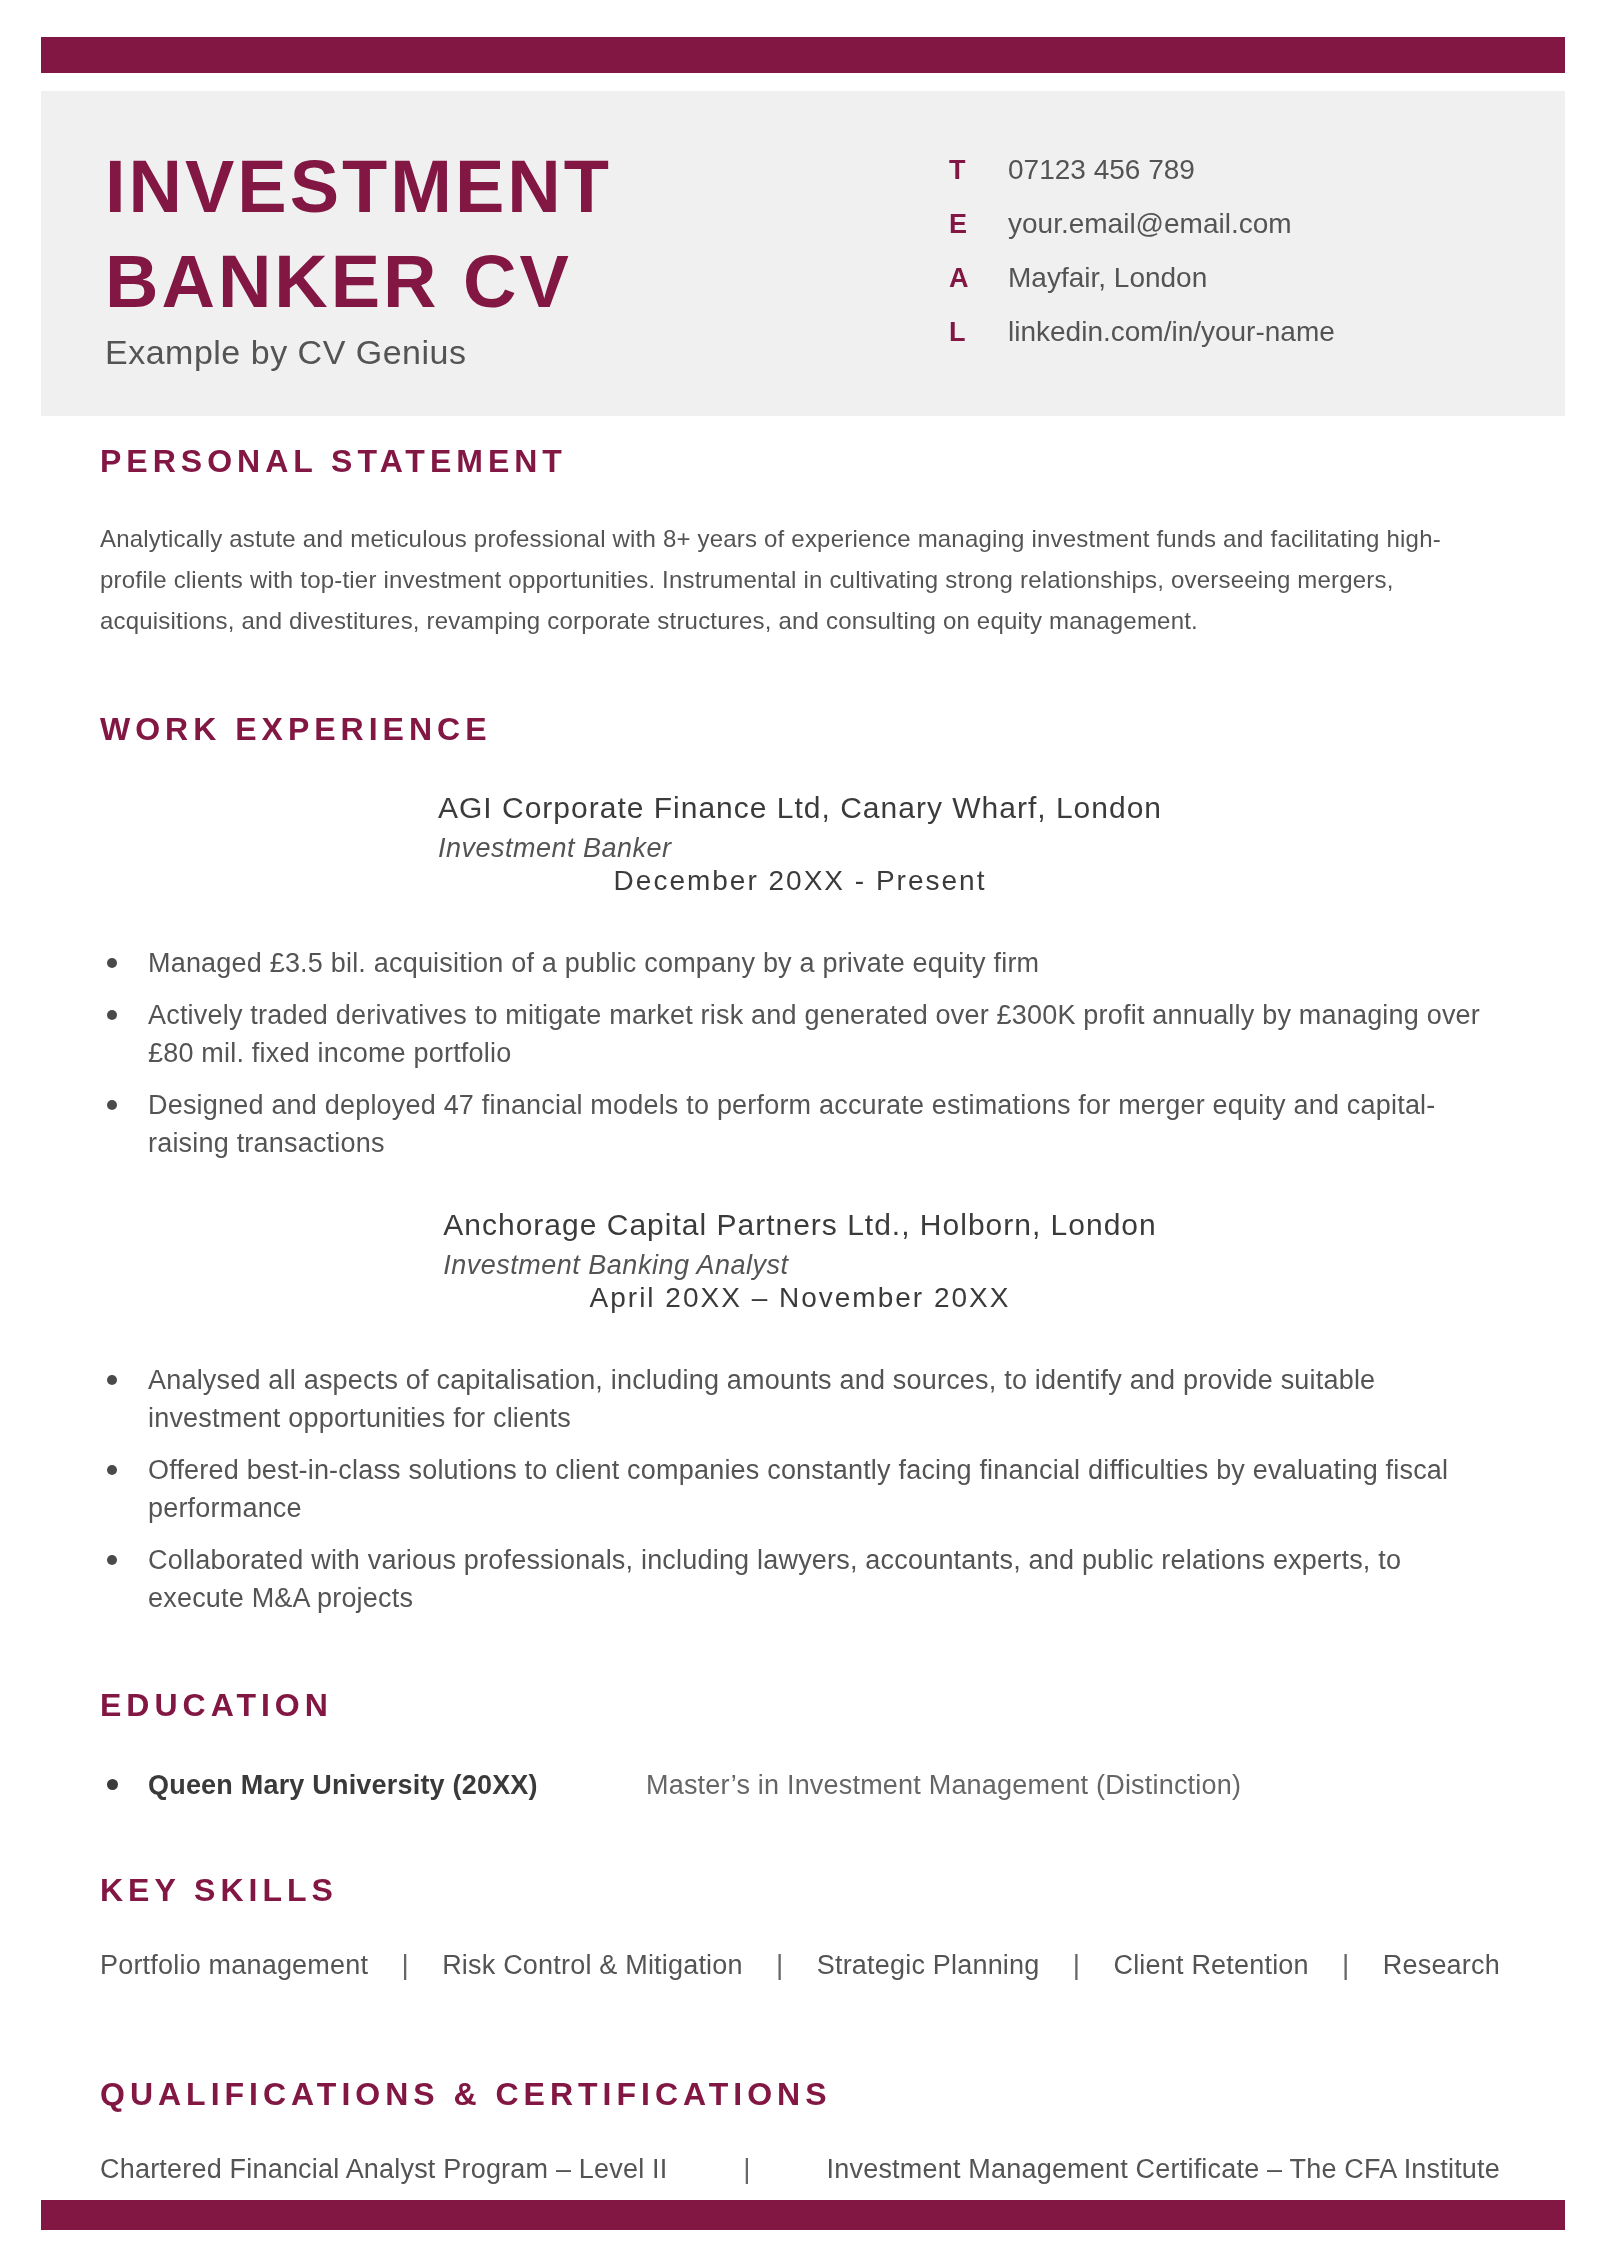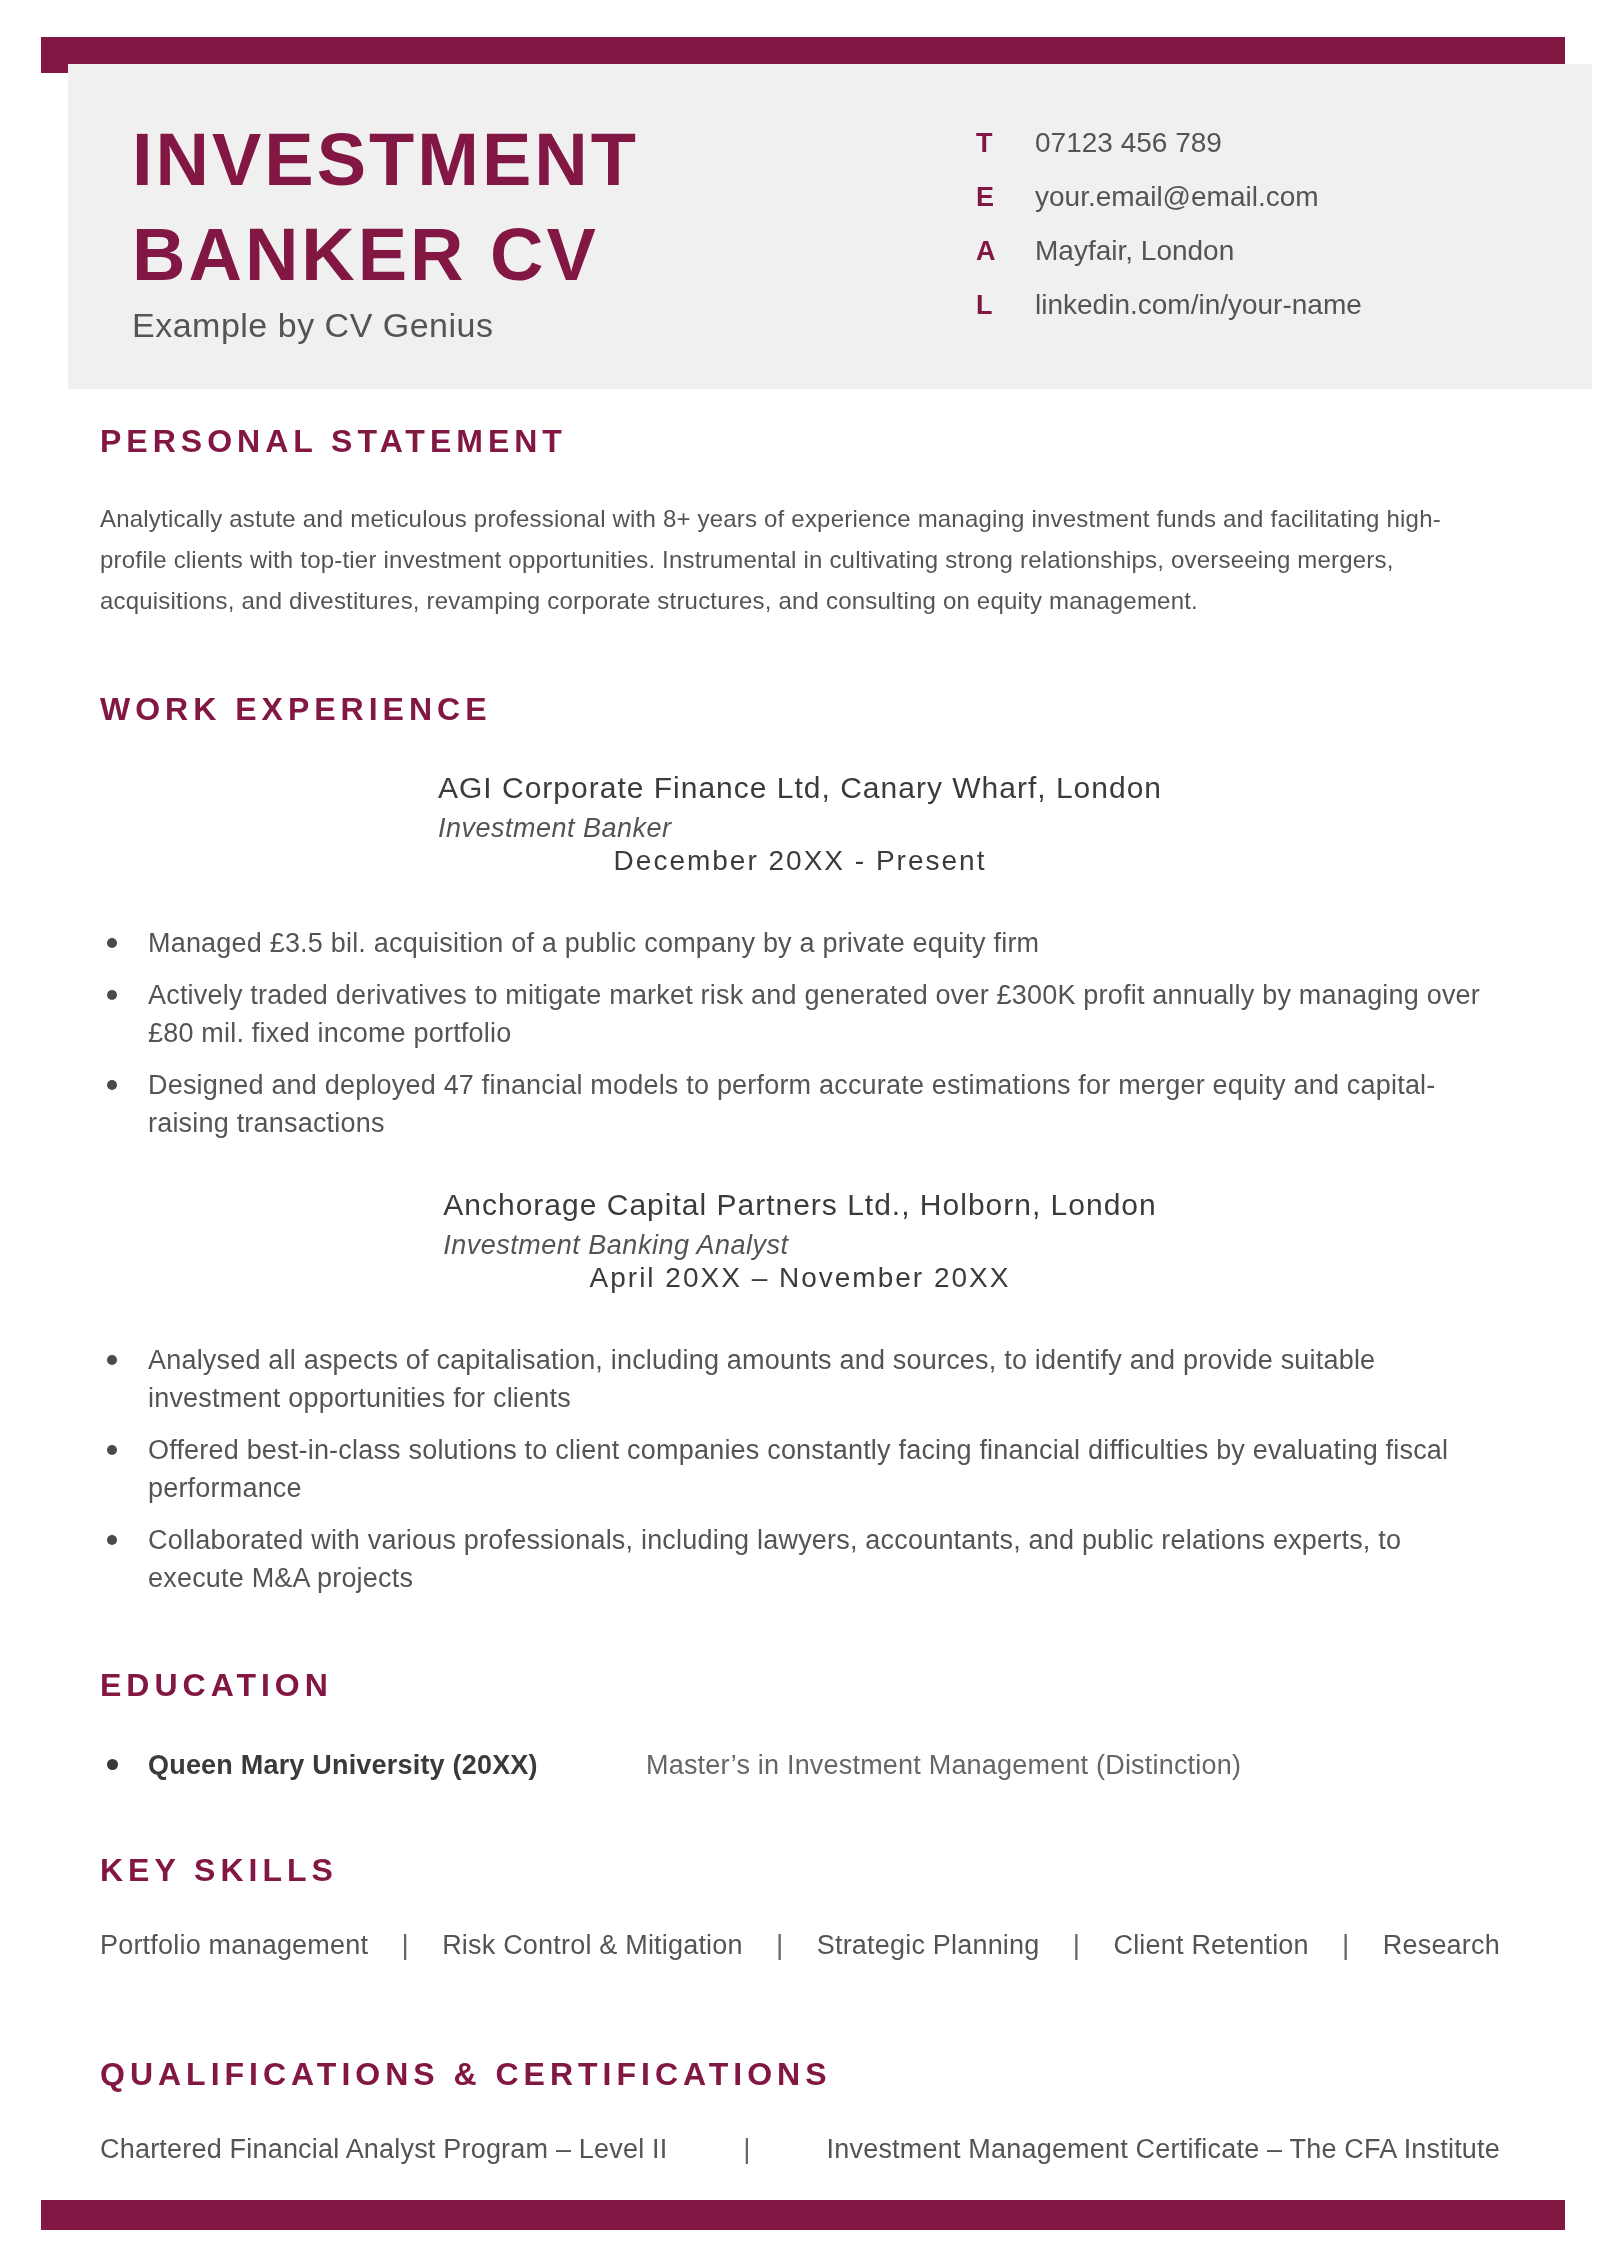--- a/index.html
+++ b/index.html
@@ -17,24 +17,23 @@
     font-family:"Liberation Sans", sans-serif;
     position:relative;
     overflow:hidden;
   }
   .top-bar{
     position:absolute;left:41px;top:37px;
     width:1524px;height:36px;
     background:var(--accent);
   }
   .header{
-    position:absolute;left:41px;top:64px;
+    position:absolute;left:41px;top:91px;
     width:1524px;height:325px;
     background:var(--header-bg);
-    margin-left:27px;
   }
   .header-left{position:absolute;left:64px;top:48px;}
   .title-line{
     display:block;
     font-size:74px;font-weight:bold;
     color:var(--accent);
     line-height:95px;letter-spacing:3px;
   }
   .subtitle{
     margin-top:4px;
@@ -42,21 +41,21 @@
     line-height:38px;letter-spacing:0.5px;
   }
   .contact{position:absolute;left:908px;top:62px;}
   .contact-row{display:flex;align-items:baseline;margin-bottom:20px;}
   .contact-label{
     width:59px;flex:0 0 59px;
     font-size:27px;font-weight:bold;color:var(--accent);
     line-height:34px;
   }
   .contact-value{font-size:28px;color:var(--body-gray);line-height:34px;}
-  .content{position:absolute;left:100px;top:420px;width:1400px;}
+  .content{position:absolute;left:100px;top:440px;width:1400px;}
   h2.sec-h{
     margin:0;
     font-size:32px;font-weight:bold;
     letter-spacing:5px;
     color:var(--accent);
     line-height:42px;
   }
   .body-text{
     margin:36px 0 0 0;
     font-size:24px;line-height:41px;

